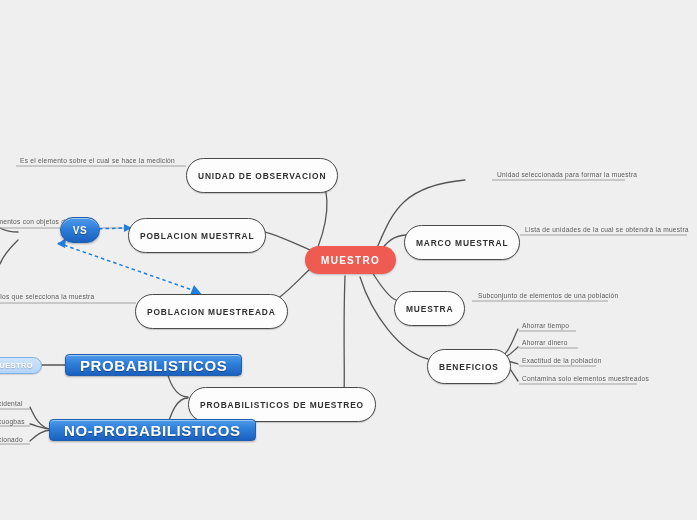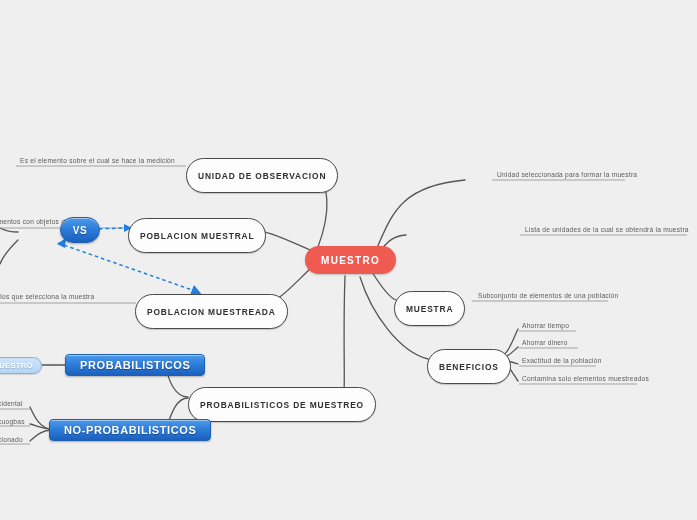--- a/index.html
+++ b/index.html
@@ -50,21 +50,21 @@
     box-shadow:0 1px 2px rgba(0,0,0,0.20);
   }
 
   
   .blue{
     background:linear-gradient(180deg,#4f9ae8 0%,#2f7fdb 42%,#1b60bf 100%);
     border:1px solid #1f5fae;
     border-radius:4px;
     color:#ffffff;
     font-weight:bold;
-    font-size:11px;
+    font-size:15px;
     letter-spacing:0.6px;
     height:22px;
     padding:0 14px;
     box-shadow:0 1px 2px rgba(0,0,0,0.28), inset 0 1px 0 rgba(255,255,255,0.45);
     text-shadow:0 1px 1px rgba(0,0,0,0.35);
   }
   .blue.vs{
     border-radius:14px;
     height:26px;
     width:40px;
@@ -194,20 +194,23 @@
 
   <div class="note leftclip" style="left:-18px;top:293px;">entre los que selecciona la muestra</div>
 
   <div class="node blue vs" style="left:36px;top:217px;margin-left:24px;">
     <span>VS</span>
   </div>
 
 
   <div class="note right" style="left:497px;top:171px;">Unidad seleccionada para formar la muestra</div>
 
+  <div class="node cap" style="left:404px;top:225px;">
+    <span>MARCO MUESTRAL</span>
+  </div>
 
   <div class="note right" style="left:525px;top:226px;">Lista de unidades de la cual se obtendrá la muestra</div>
 
   <div class="node cap" style="left:394px;top:291px;">
     <span>MUESTRA</span>
   </div>
 
   <div class="note right" style="left:478px;top:292px;">Subconjunto de elementos de una población</div>
 
   <div class="node cap" style="left:427px;top:349px;">

